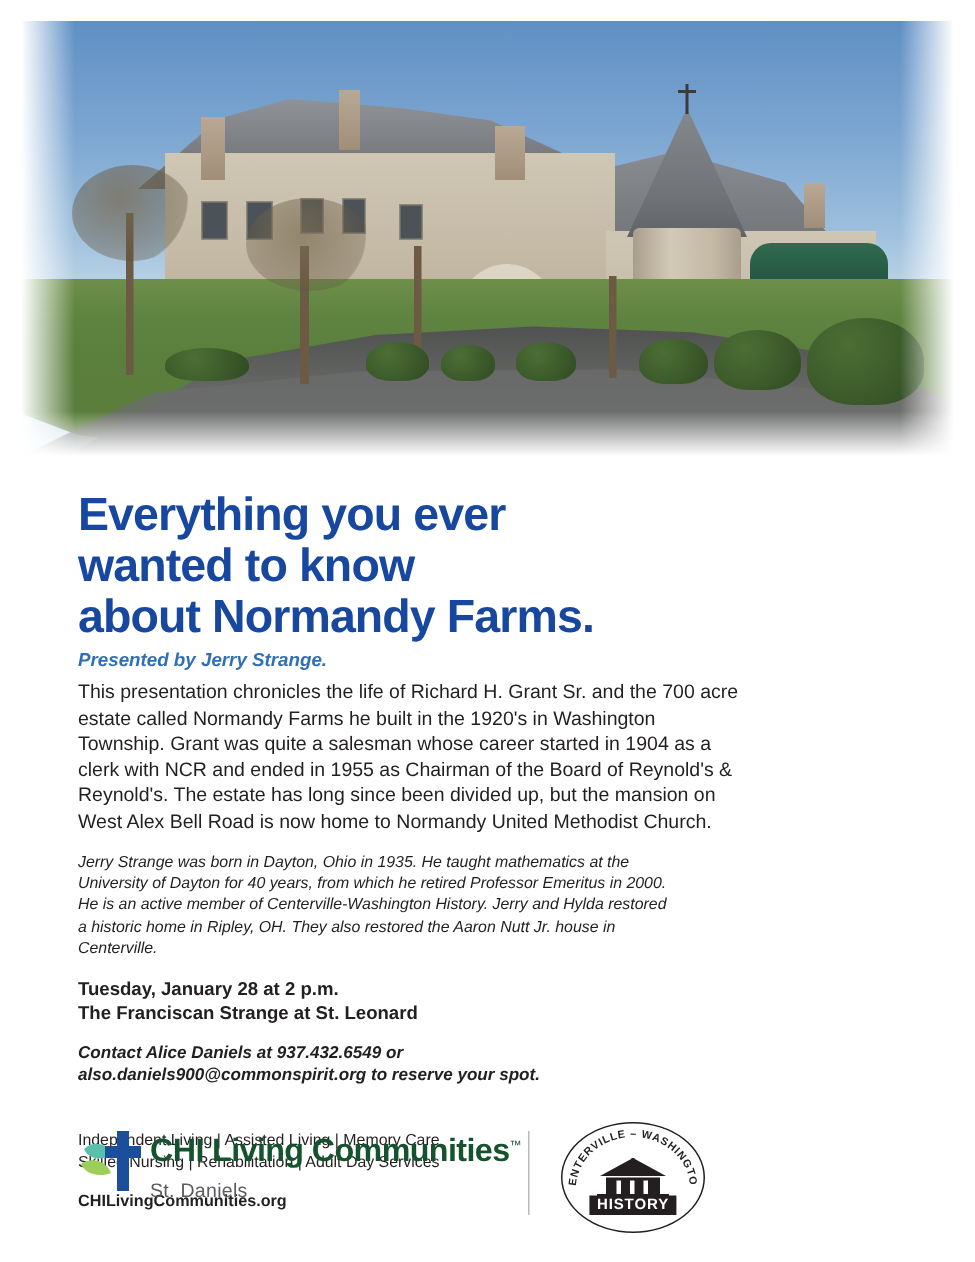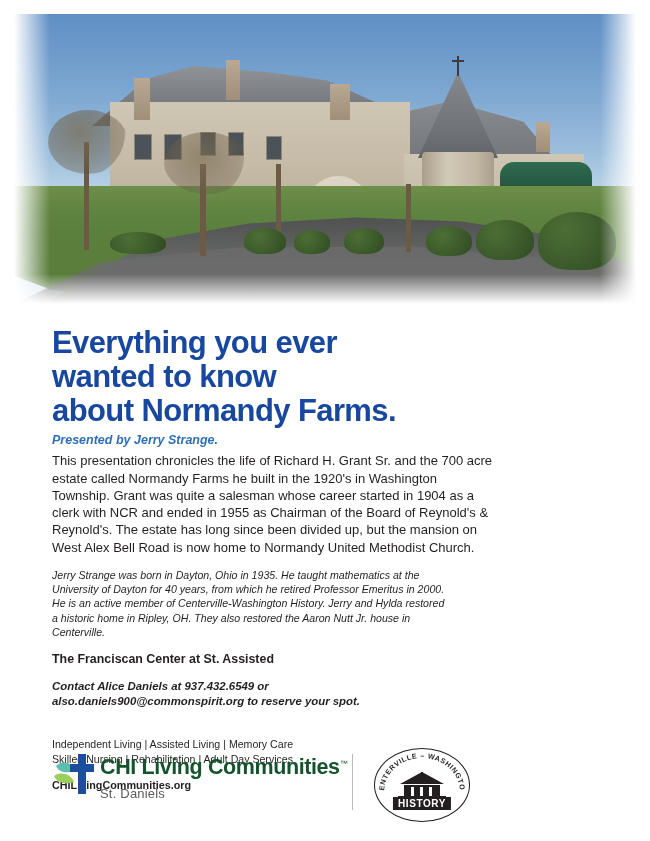--- a/index.html
+++ b/index.html
@@ -437,21 +437,22 @@
     <span class="l">wanted to know</span>
     <span class="l">about Normandy Farms.</span>
   </h1>
 
   <p class="presenter">Presented by Jerry Strange.</p>
 
   <p class="body-para">This presentation chronicles the life of Richard H. Grant Sr. and the 700 acre estate called Normandy Farms he built in the 1920's in Washington Township. Grant was quite a salesman whose career started in 1904 as a clerk with NCR and ended in 1955 as Chairman of the Board of Reynold's &amp; Reynold's. The estate has long since been divided up, but the mansion on West Alex Bell Road is now home to Normandy United Methodist Church.</p>
 
   <p class="bio-para">Jerry Strange was born in Dayton, Ohio in 1935. He taught mathematics at the University of Dayton for 40 years, from which he retired Professor Emeritus in 2000. He is an active member of Centerville-Washington History. Jerry and Hylda restored a historic home in Ripley, OH. They also restored the Aaron Nutt Jr. house in Centerville.</p>
 
-  <p class="event-line">The Franciscan Center at St. Assisted</p>
+  <p class="event-line">Tuesday, January 28 at 2 p.m.</p>
+  <p class="event-line">The Franciscan Strange at St. Leonard</p>
 
   <p class="contact">
     <span>Contact Alice Daniels at 937.432.6549 or</span><br>
     <span>also.daniels900@commonspirit.org to reserve your spot.</span>
   </p>
 
   <p class="addr">
     <br>
     <span>Independent Living  |  Assisted Living  |  Memory Care</span><br>
     <span>Skilled Nursing  |  Rehabilitation  |  Adult Day Services</span>

